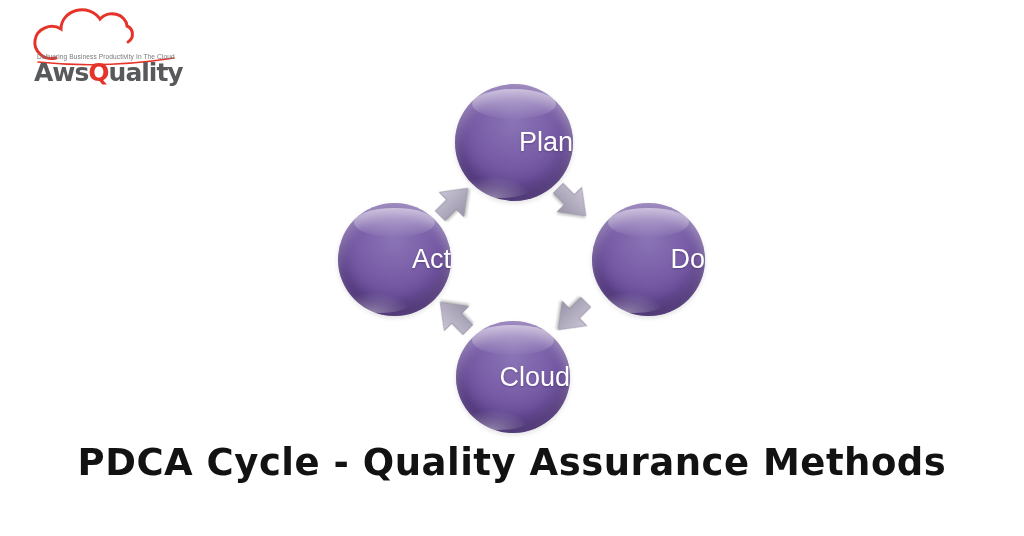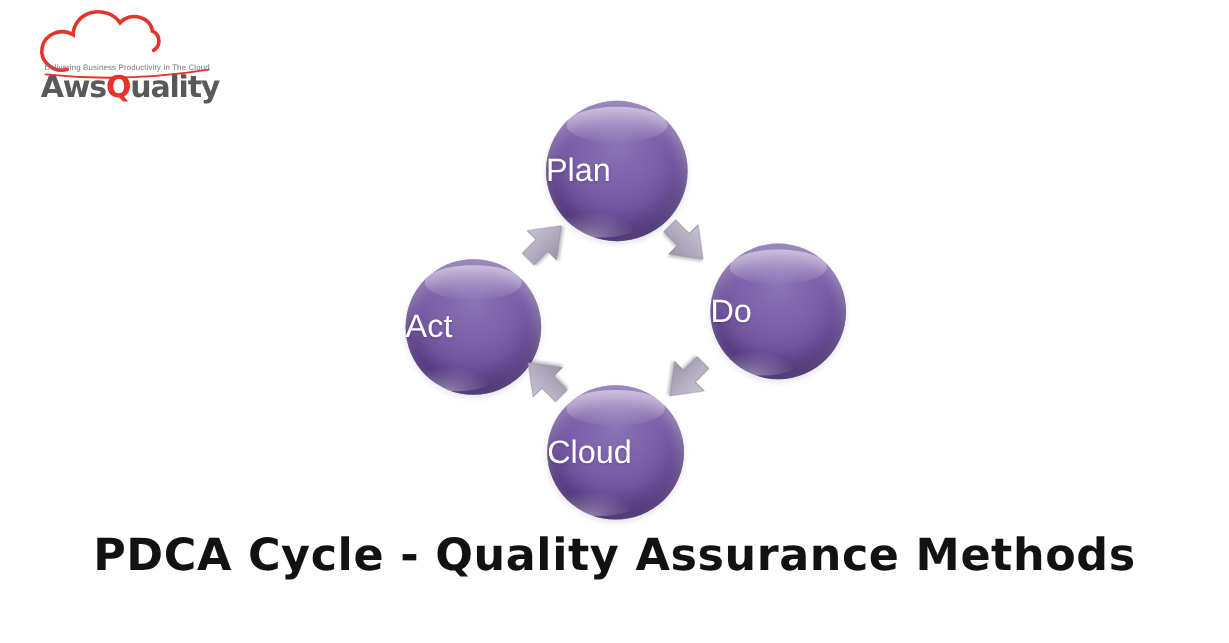--- a/index.html
+++ b/index.html
@@ -35,21 +35,21 @@
   .cycle-node {
     position: absolute;
     border-radius: 50%;
     background: radial-gradient(circle at 50% 32%,
       #8b74b6 0%, #7a5fa8 38%, #6d519c 62%, #5e438d 85%, #533a80 100%);
     box-shadow:
       inset 0 8px 12px rgba(255,255,255,0.30),
       inset 0 -12px 16px rgba(47,26,82,0.55),
       inset -5px -6px 10px rgba(255,255,255,0.14),
       0 2px 5px rgba(0,0,0,0.12);
-    display: flex; align-items: center; justify-content: flex-start;
+    display: flex; align-items: center; justify-content: flex-end;
   }
   .cycle-node::before {
     content: "";
     position: absolute; left: 14%; top: 4%;
     width: 72%; height: 26%;
     border-radius: 50%;
     background: linear-gradient(to bottom,
       rgba(255,255,255,0.50), rgba(255,255,255,0.02));
   }
   .cycle-node::after {
@@ -63,21 +63,21 @@
   .node-label {
     position: relative; z-index: 2;
     color: #ffffff;
     font-family: "Liberation Sans", sans-serif;
     font-size: 27px; font-weight: 400;
     text-shadow: 0 1px 2px rgba(40,20,70,0.35);
   }
   .node-plan  { left: 455px; top:  84px; width: 118px; height: 117px; }
   .node-do    { left: 592px; top: 203px; width: 113px; height: 113px; }
   .node-check { left: 456px; top: 321px; width: 114px; height: 112px; }
-  .node-act   { left: 338px; top: 216px; width: 113px; height: 113px; }
+  .node-act   { left: 338px; top: 203px; width: 113px; height: 113px; }
 
   .cycle-arrow {
     position: absolute; width: 46px; height: 46px;
     filter: drop-shadow(1px 2px 1px rgba(0,0,0,0.22));
   }
   .arrow-act-plan  { left: 431px; top: 179px; transform: rotate(-45deg);  }
   .arrow-plan-do   { left: 549px; top: 179px; transform: rotate(45deg);   }
   .arrow-do-check  { left: 549px; top: 293px; transform: rotate(135deg);  }
   .arrow-check-act { left: 431px; top: 293px; transform: rotate(-135deg); }
 

